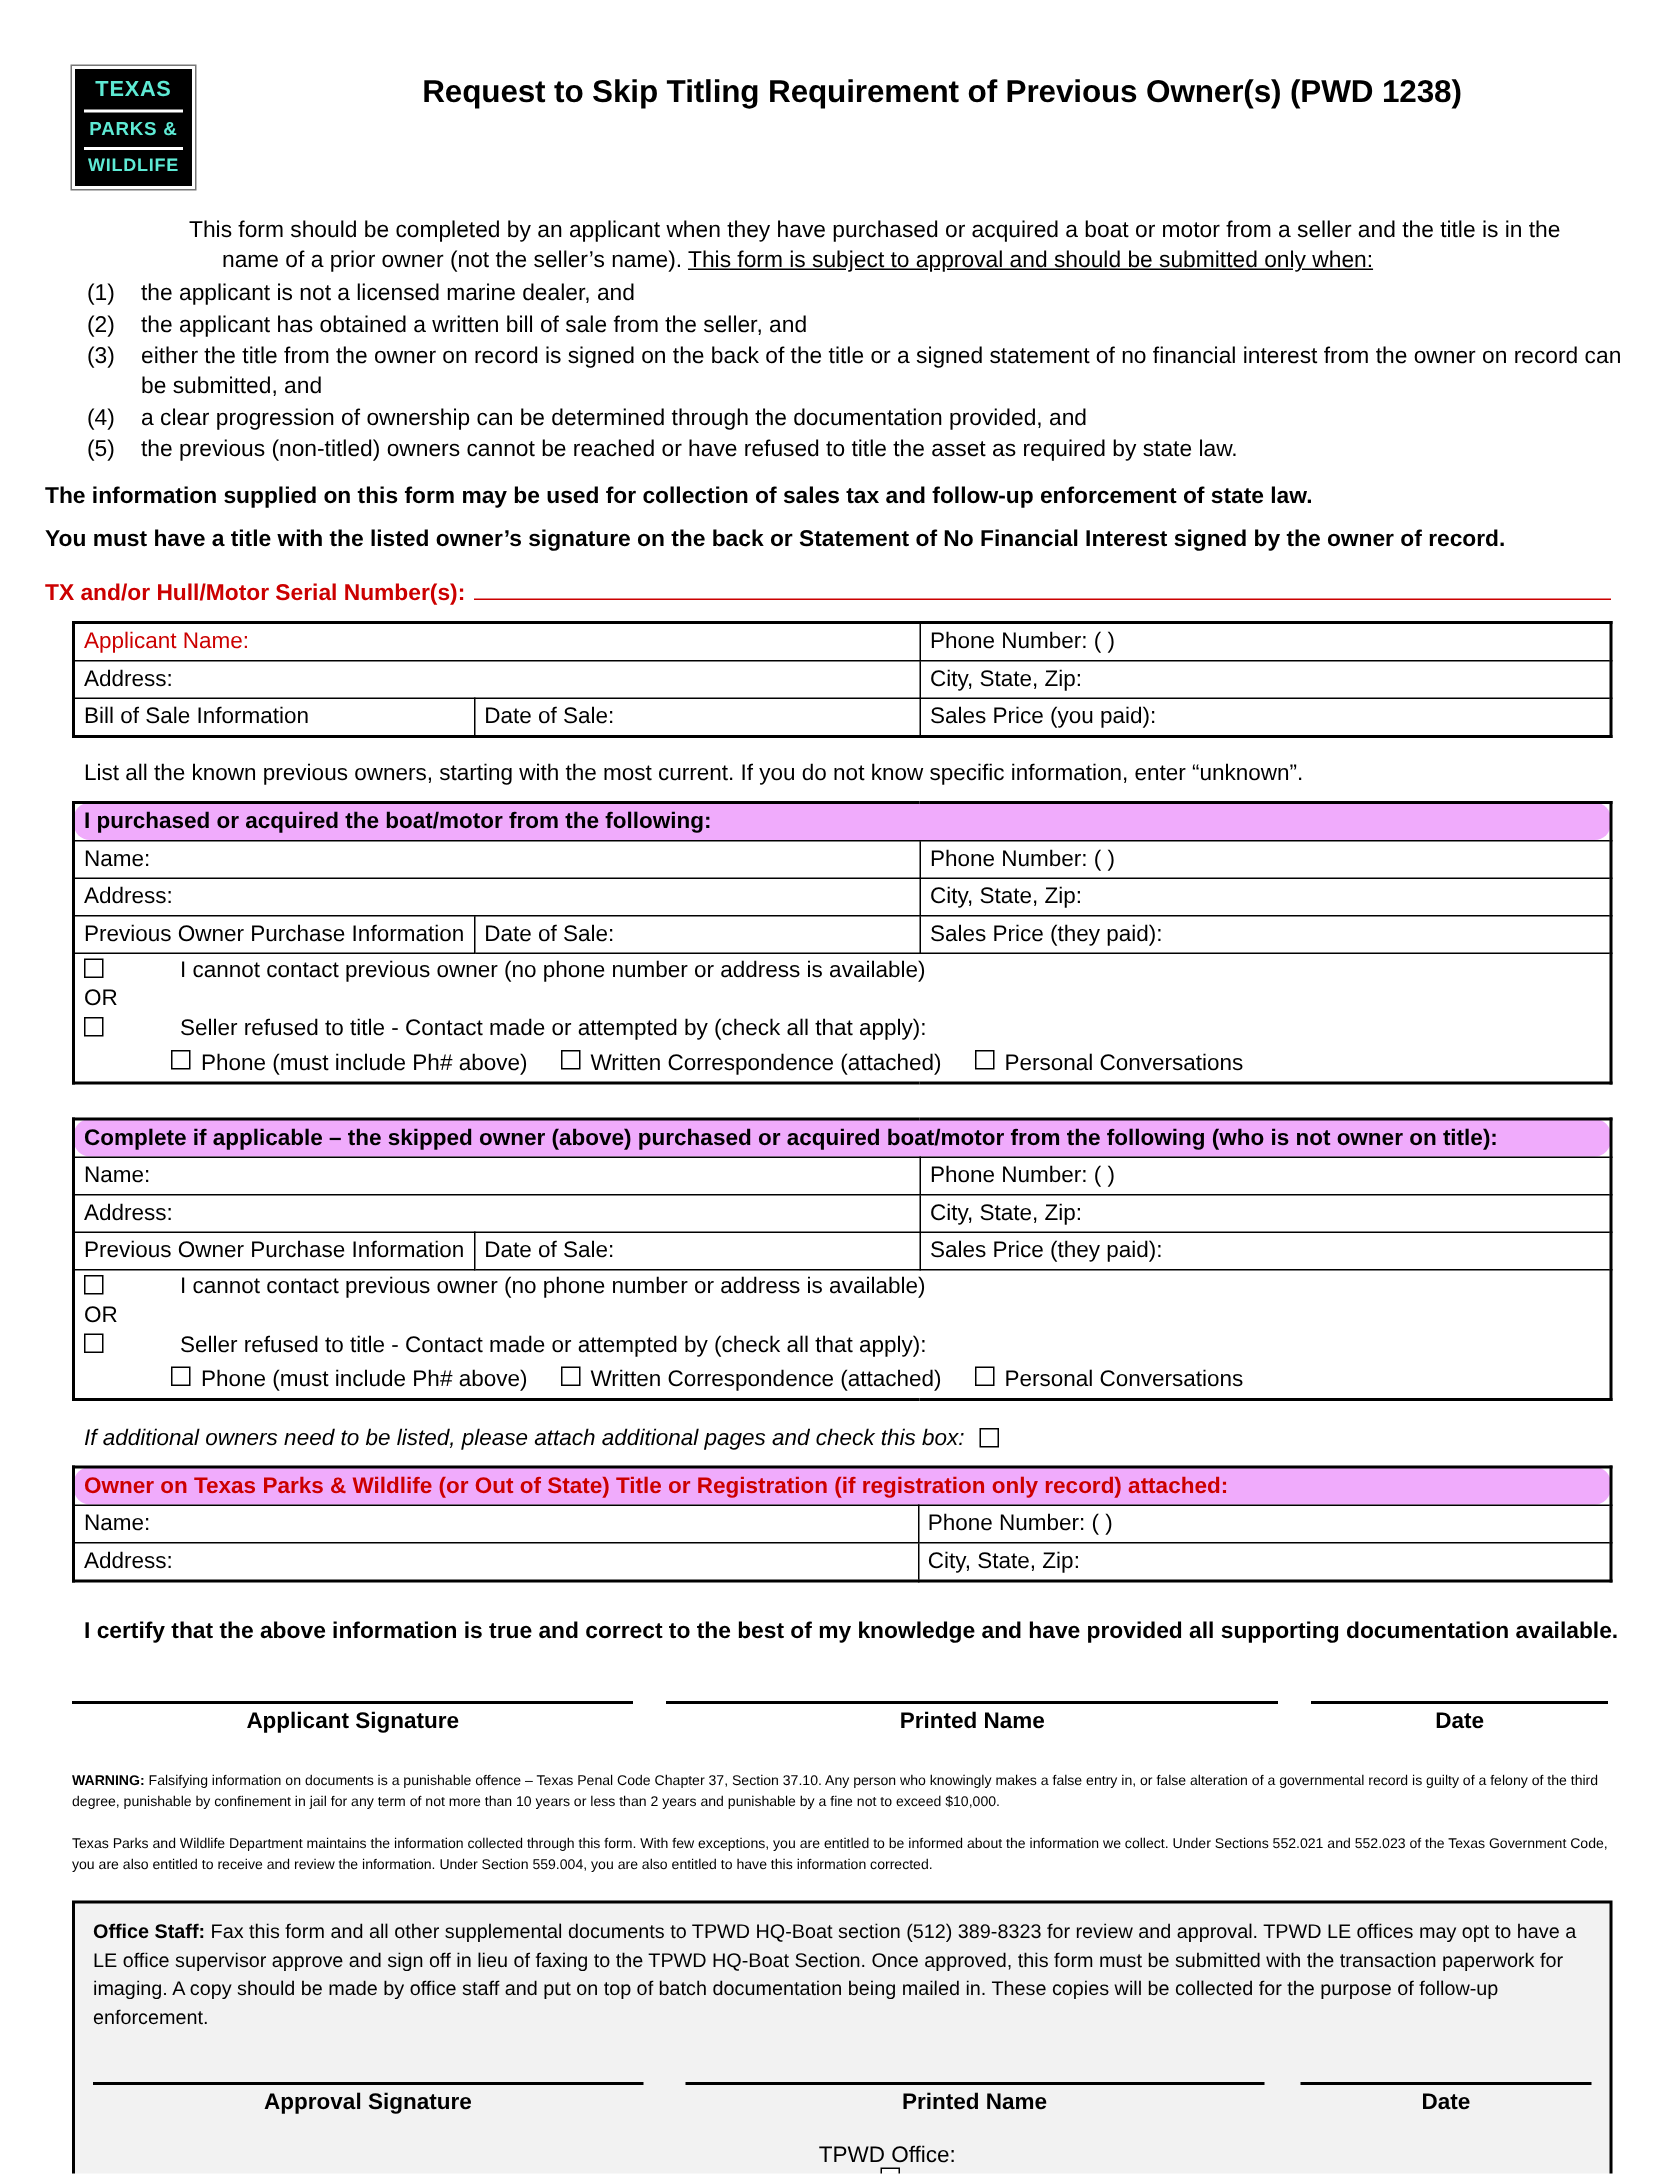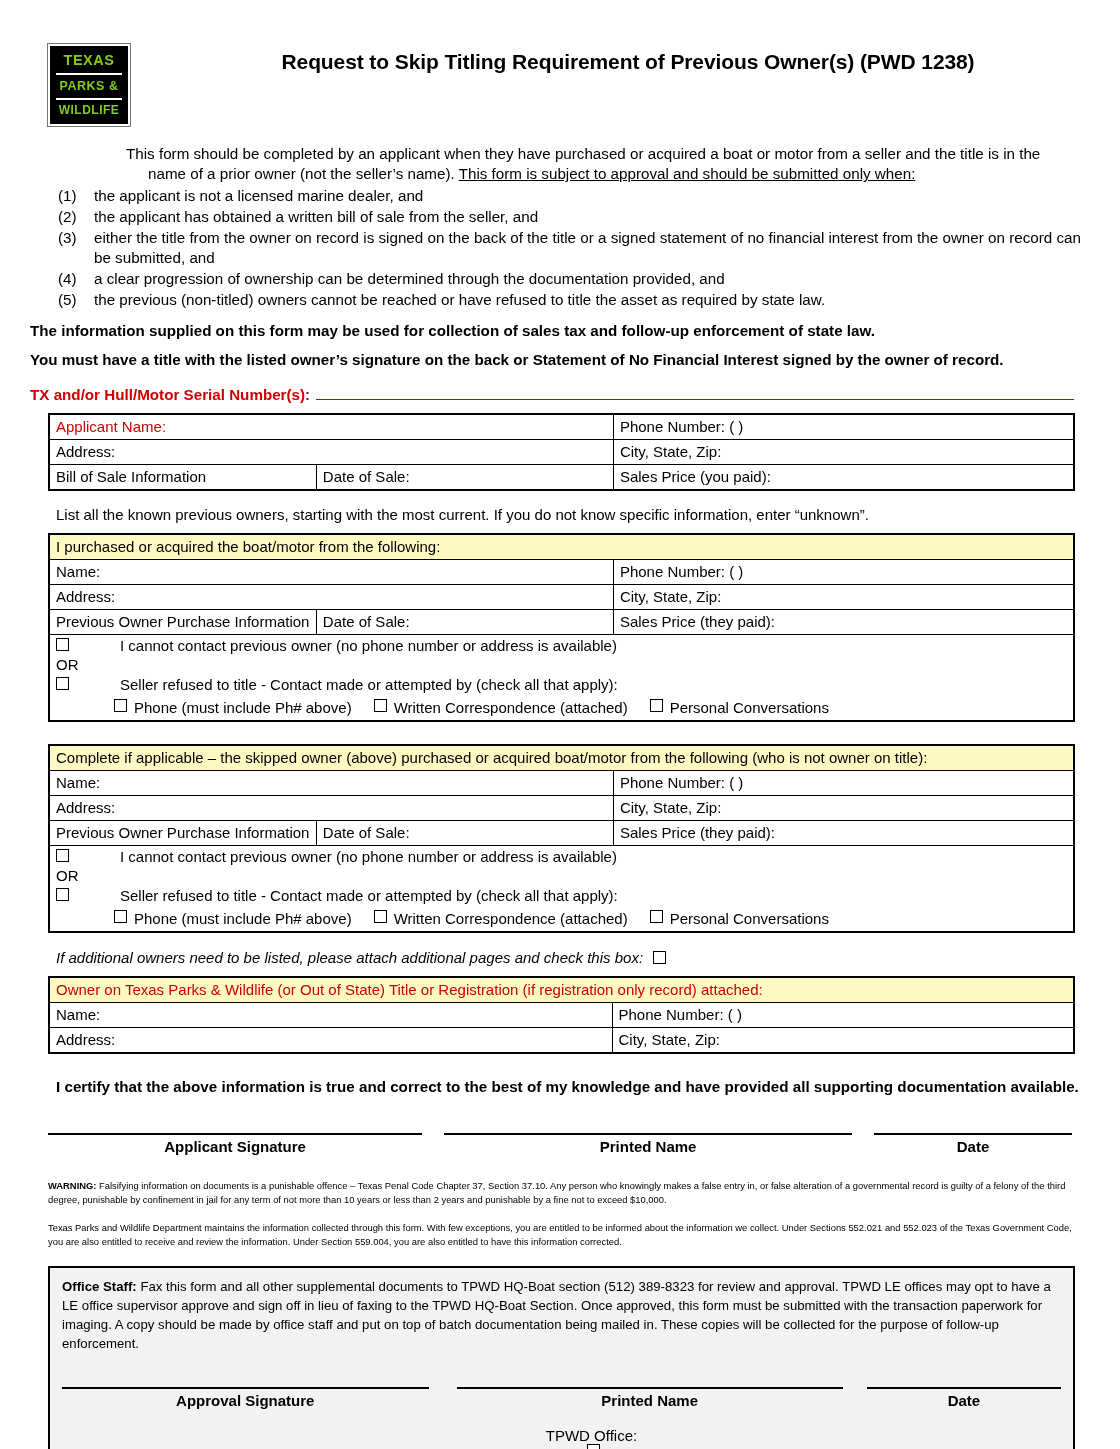--- a/index.html
+++ b/index.html
@@ -17,21 +17,21 @@
 
   
   .header { display: flex; align-items: flex-start; padding: 44px 24px 0 48px; }
   .logo {
     width: 82px; height: 82px; flex: 0 0 82px;
     background: #000; border: 2px solid #ffffff; outline: 1px solid #777;
     padding: 7px 6px; display: flex; flex-direction: column;
     justify-content: space-between; align-items: stretch;
   }
   .logo-line {
-    color: #84cc16; font-weight: bold; font-size: 14.5px; letter-spacing: .5px;
+    color: #5eead4; font-weight: bold; font-size: 14.5px; letter-spacing: .5px;
     text-align: center; line-height: 1.05; font-family: "Liberation Sans", sans-serif;
   }
   .logo-line.l2 { font-size: 12.5px; }
   .logo-line.l3 { font-size: 12px; }
   .logo-rule { height: 2px; background: #fff; margin: 2px 0; }
   .header-right { flex: 1; padding-left: 30px; }
   .doc-title {
     font-size: 21px; font-weight: bold; text-align: center;
     margin: 6px 0 0 0; letter-spacing: -0.1px;
   }
@@ -64,21 +64,21 @@
     height: 14px; margin-right: 22px;
   }
 
   
   .tbl {
     margin: 10px 48px 0 48px; width: 1027px;
     border: 2px solid #000; border-collapse: collapse;
   }
   .tbl tr td { border: 1.5px solid #000; font-size: 15px; padding: 3px 6px 4px 6px; height: 25px; vertical-align: middle; }
   .tbl .hdr-cell {
-    background: #fef9c3; font-weight: normal; font-size: 15px;
+    background: #f0abfc; font-weight: bold; font-size: 15px; border-radius: 11px;
   }
   .hdr-red { color: #cc0000; }
   .c-left  { width: 566px; }
   .c-dos   { width: 297px; }
   .c-right { width: 462px; }
 
   .check-block { padding: 8px 6px 8px 14px; }
   .chk {
     display: inline-block; width: 13px; height: 13px;
     border: 1.6px solid #000; background: #fff;

